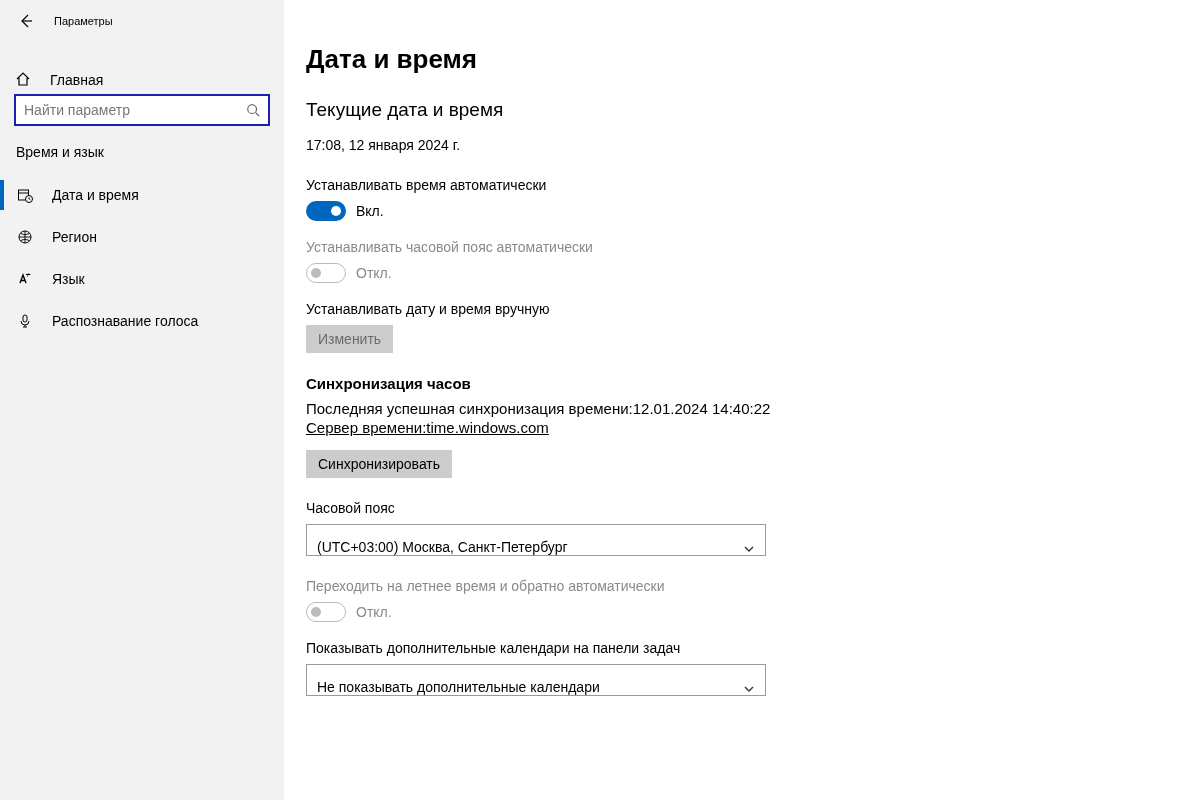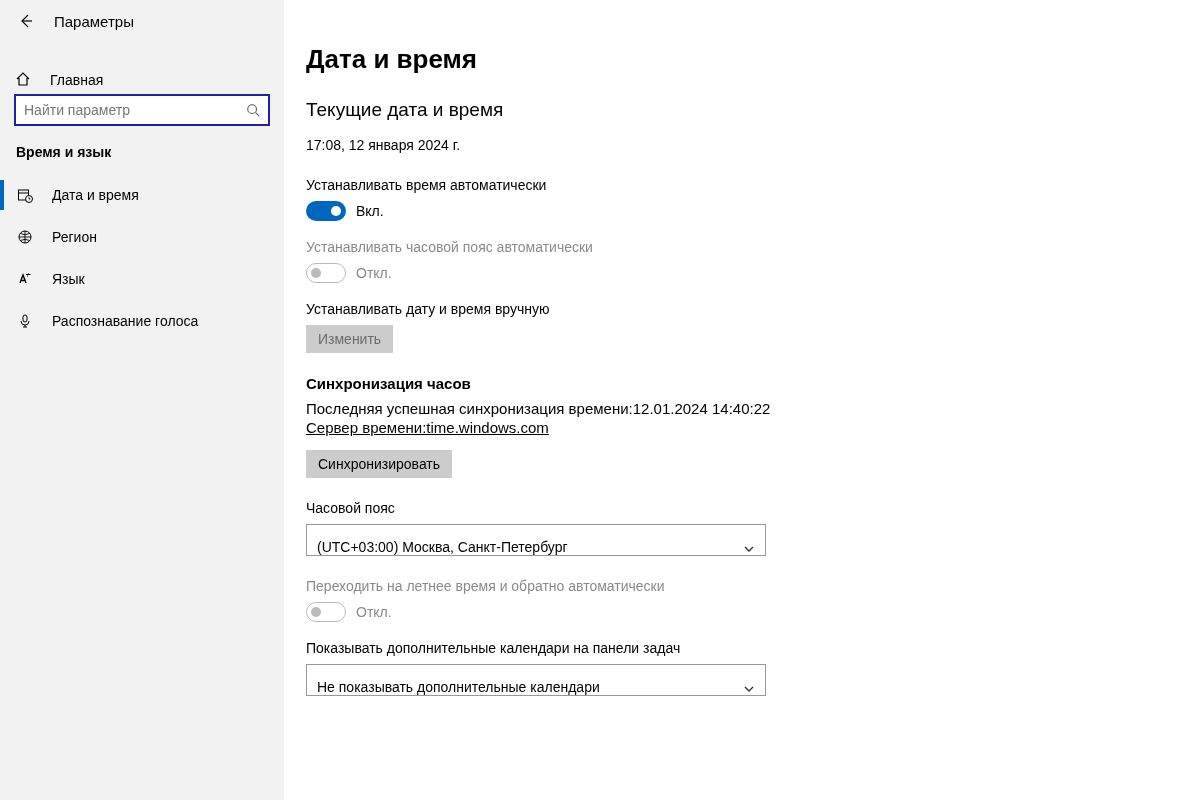--- a/index.html
+++ b/index.html
@@ -2,31 +2,31 @@
 <html><head>
 <meta charset="utf-8">
 <style>
   * { box-sizing: border-box; margin: 0; padding: 0; font-family: "Segoe UI", Tahoma, sans-serif; }
   html, body { width: 1200px; height: 800px; overflow: hidden; background: #fff; color: #000; }
   .app { display: flex; width: 100%; height: 100%; }
   
   .sidebar { width: 284px; height: 100%; background: #f2f2f2; display: flex; flex-direction: column; }
   .header-bar { display: flex; align-items: center; height: 42px; padding-left: 18px; }
   .back-arrow { width: 16px; height: 16px; display: flex; align-items: center; justify-content: center; color: #000; }
-  .header-title { font-size: 15px; margin-left: 20px; }
+  .header-title { font-size: 11px; margin-left: 20px; }
   .sidebar-body { padding: 10px 14px 0 14px; }
   .nav-item { display: flex; align-items: flex-end; height: 36px; cursor: default; }
   .nav-item .icon { width: 18px; height: 18px; margin-right: 18px; display: flex; align-items: center; justify-content: center; }
   .nav-item .label { font-size: 14px; }
   .search-wrap { margin: 6px 0 18px 0; }
   .search { display: flex; align-items: center; border: 2px solid #2020b0; background: #fff; height: 32px; padding: 0 8px; }
   .search input { flex: 1; border: none; outline: none; font-size: 14px; color: #555; background: transparent; }
   .search input::placeholder { color: #777; }
   .search .sicon { width: 14px; height: 14px; color: #555; }
-  .category-header { font-size: 14px; font-weight: 700; margin: 8px 0 14px 2px; }
+  .category-header { font-size: 14px; font-weight: 400; margin: 8px 0 14px 2px; }
   .side-list { display: flex; flex-direction: column; }
   .side-item { display: flex; align-items: center; height: 42px; padding-left: 2px; position: relative; }
   .side-item .icon { width: 18px; height: 18px; margin-right: 18px; display: flex; align-items: center; justify-content: center; }
   .side-item .label { font-size: 14px; }
   .side-item.active::before { content: ""; position: absolute; left: -14px; top: 6px; bottom: 6px; width: 4px; background: #0067c0; }
   
   .main { flex: 1; padding: 44px 0 0 22px; overflow: auto; }
   .page-title { font-size: 26px; font-weight: 600; margin-bottom: 24px; }
   .subheading { font-size: 19px; font-weight: 400; margin-bottom: 16px; }
   .dt-value { font-size: 14px; margin-bottom: 24px; }

